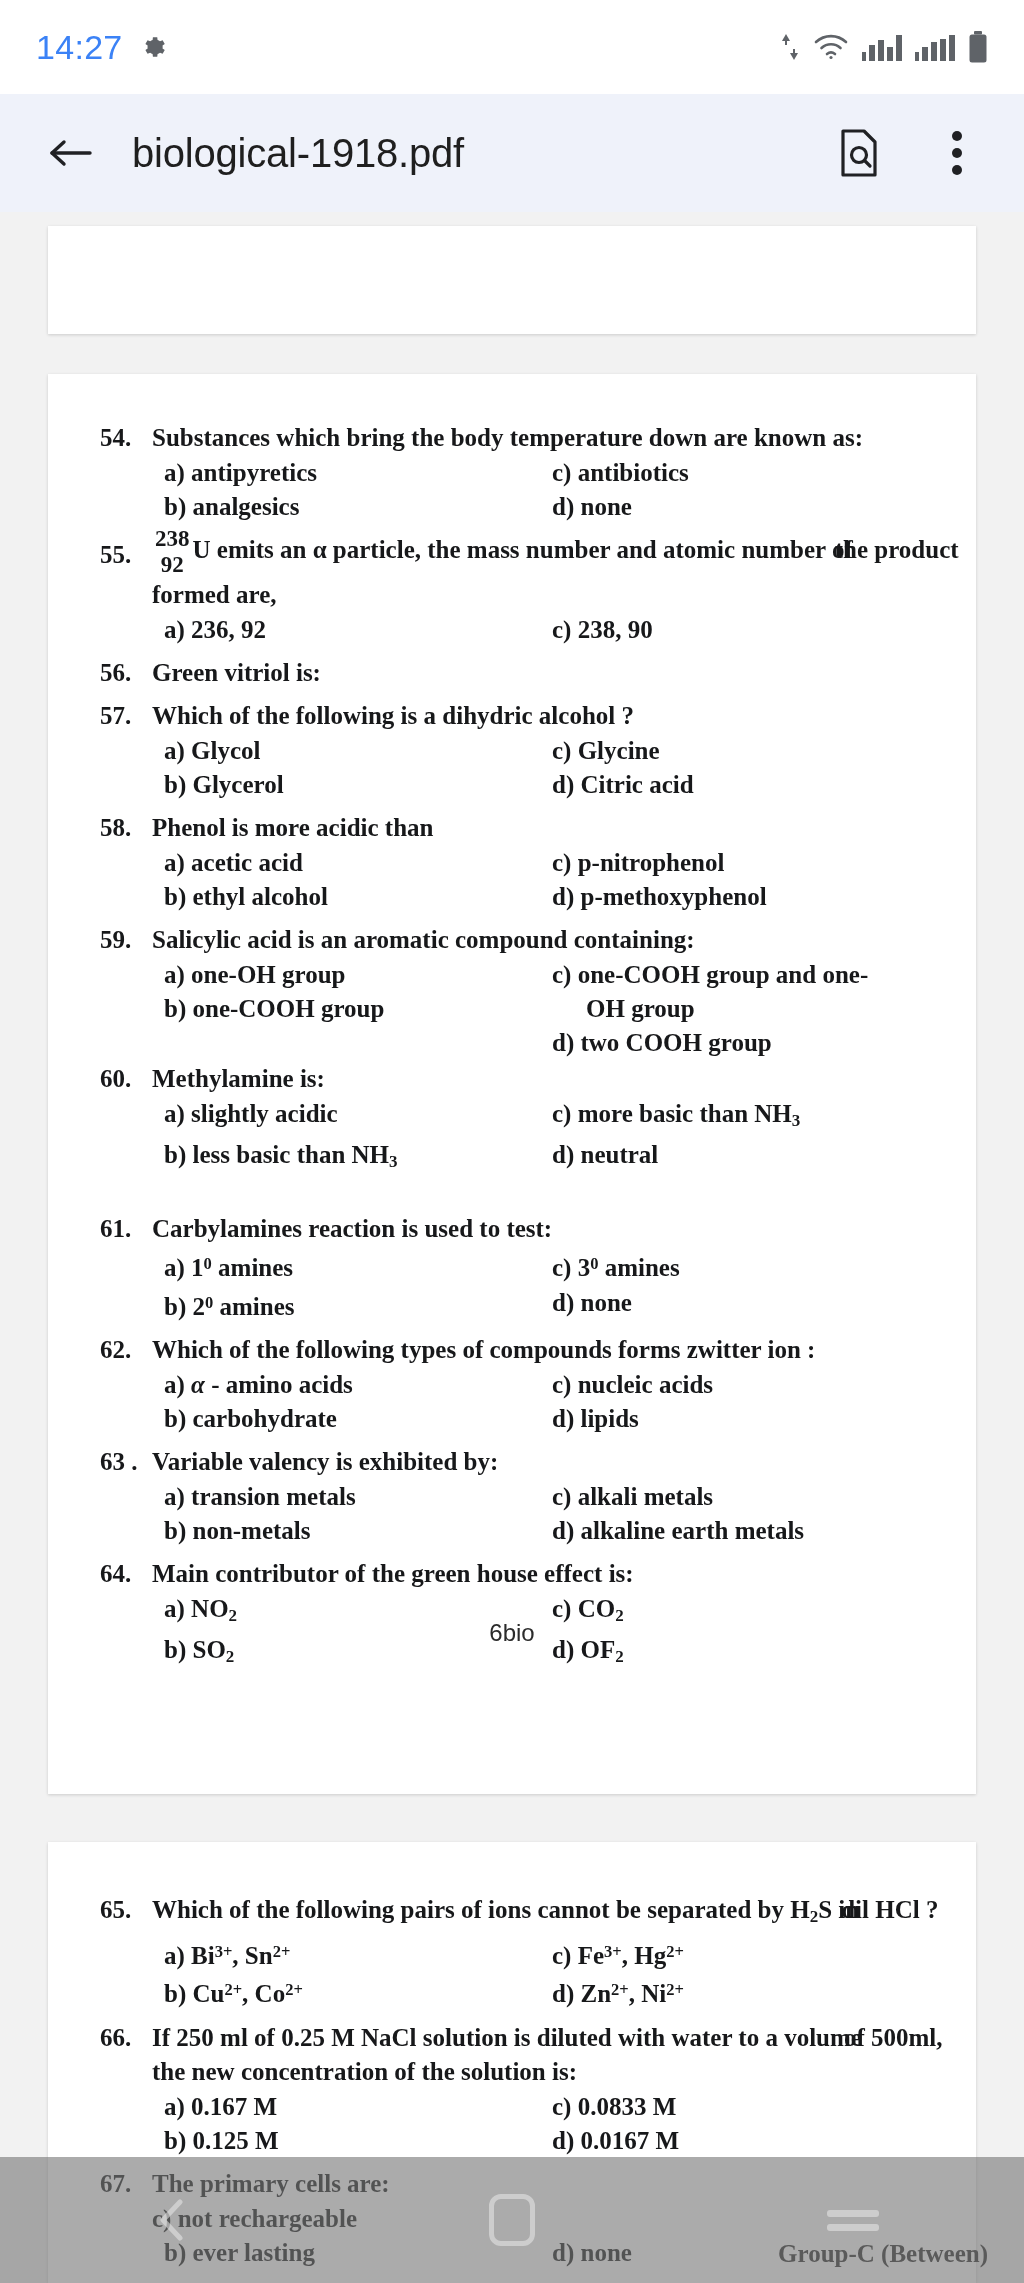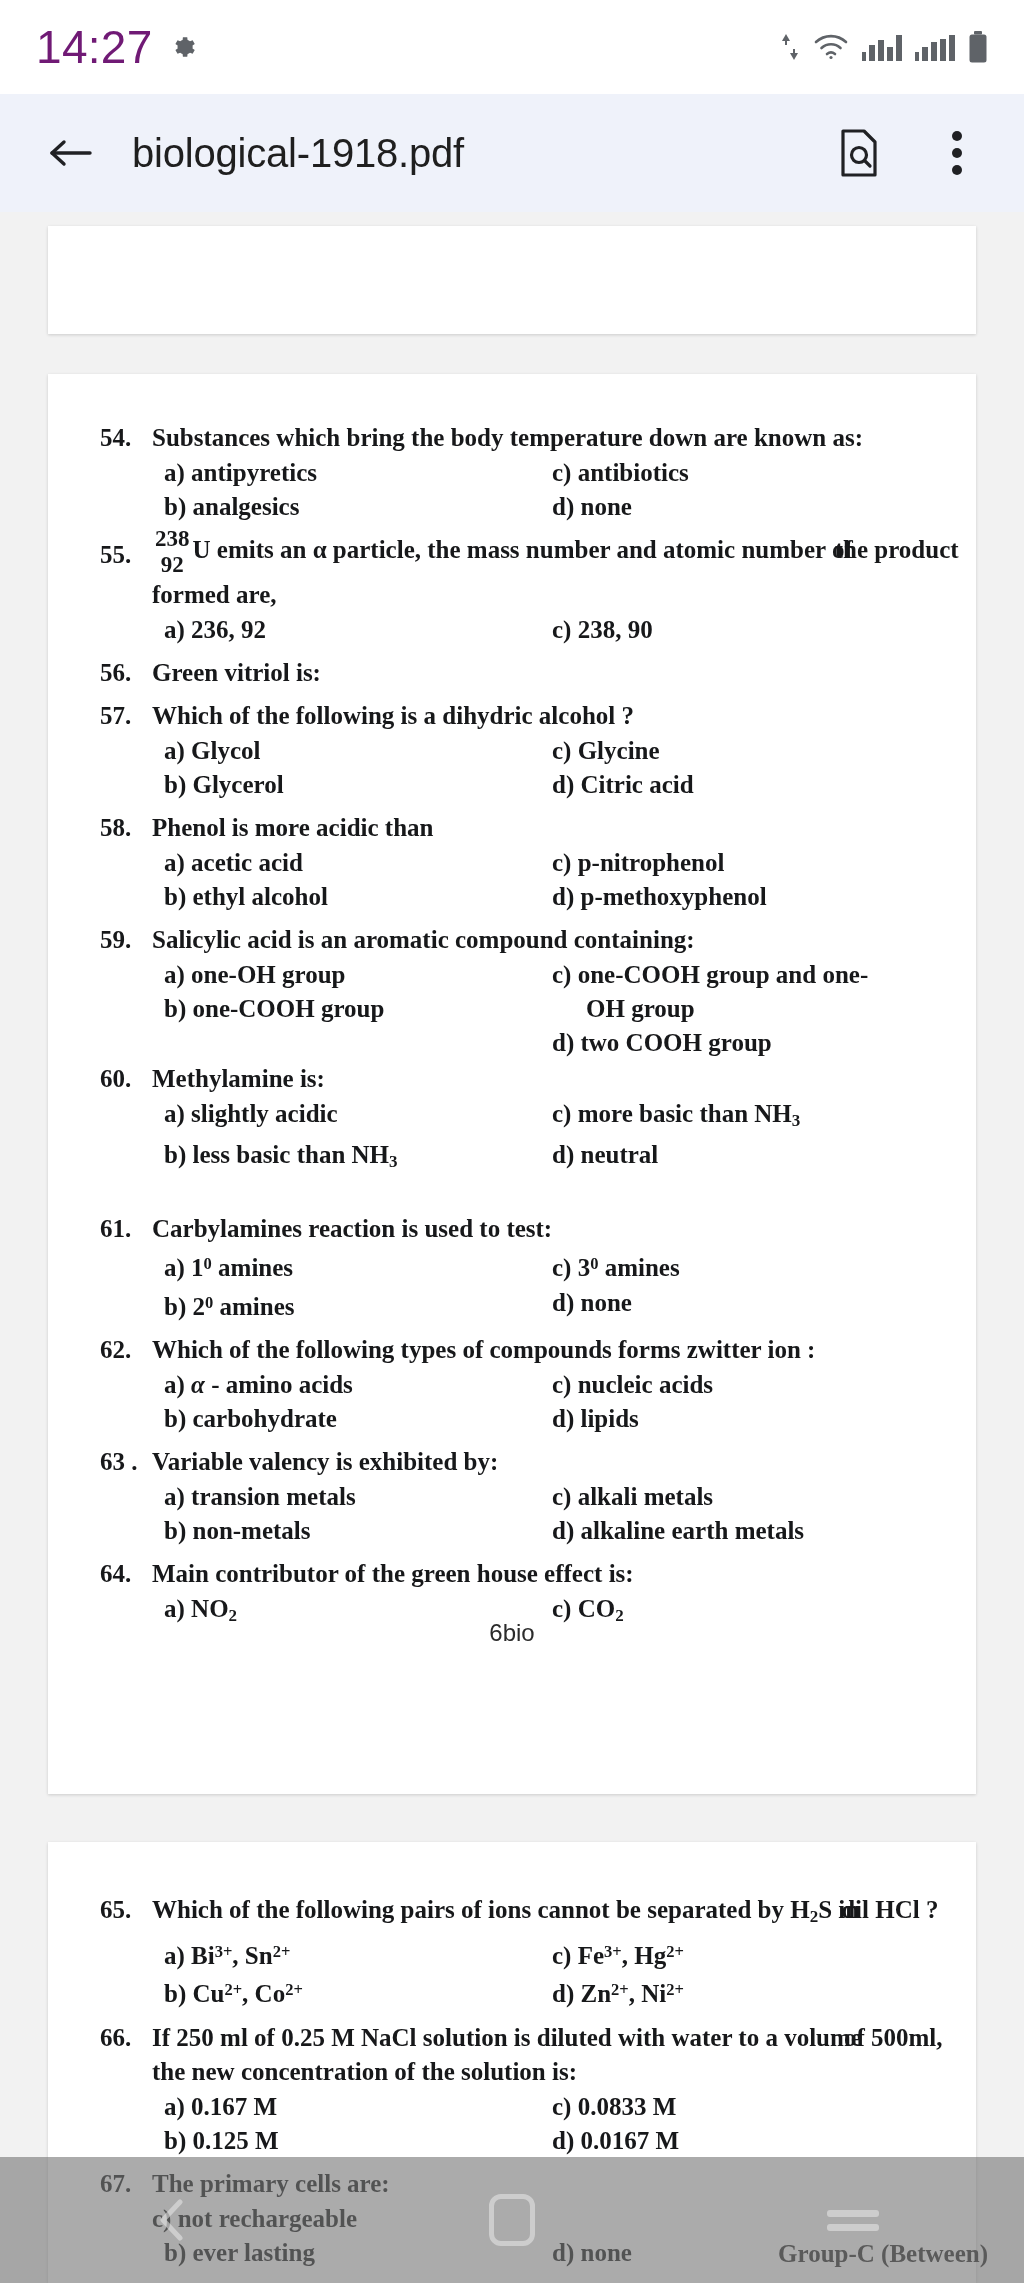--- a/index.html
+++ b/index.html
@@ -19,21 +19,21 @@
 
   
   .statusbar {
     position: absolute; top: 0; left: 0;
     width: 1024px; height: 94px;
     background: #ffffff;
     display: flex; align-items: center;
     padding: 0 36px;
   }
   .sb-left { display: flex; align-items: center; gap: 18px; }
-  .sb-time { font-size: 46px; color: #701a75; letter-spacing: 0.3px; font-family: "Liberation Sans", sans-serif; }
+  .sb-time { font-size: 34px; color: #3b82f6; letter-spacing: 0.3px; font-family: "Liberation Sans", sans-serif; }
   .sb-right { margin-left: auto; display: flex; align-items: center; gap: 13px; }
   .gear-ic { display:inline-block; }
   svg { display: block; }
 
   
   .appbar {
     position: absolute; top: 94px; left: 0;
     width: 1024px; height: 118px;
     background: #eff2fa;
     display: flex; align-items: center;
@@ -408,20 +408,24 @@
           </div>
 
           <div class="q">
             <span class="q-num">64.</span>
             <span class="q-stem">Main contributor of the green house effect is:</span>
             <div class="opts">
               <div class="opt-row">
                 <span class="opt-a">a) NO<sub>2</sub></span>
                 <span class="opt-c">c) CO<sub>2</sub></span>
               </div>
+              <div class="opt-row">
+                <span class="opt-a">b) SO<sub>2</sub></span>
+                <span class="opt-c">d) OF<sub>2</sub></span>
+              </div>
             </div>
           </div>
 
         </div>
         <div class="page-footer" style="top:1245px;">6bio</div>
       </div>
     </div>
 
     <div class="page" id="page-next">
       <div class="pg-inner">

